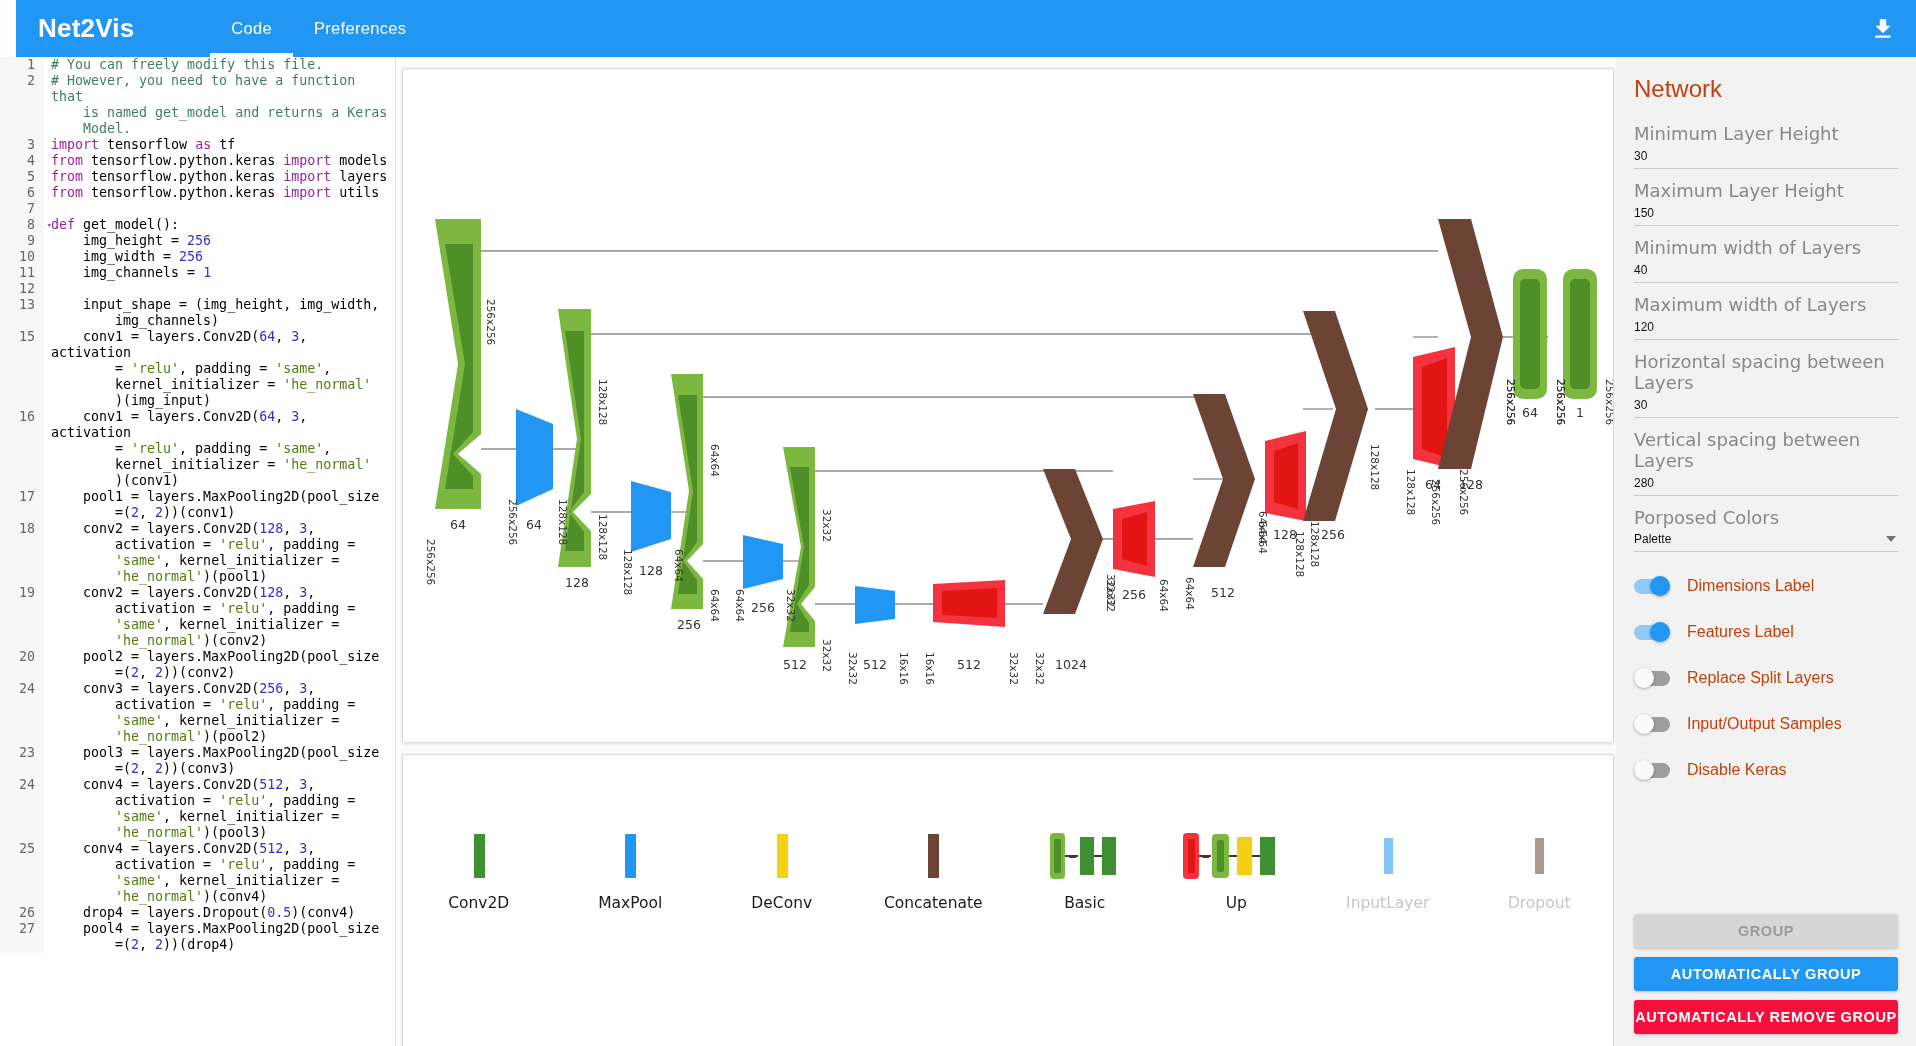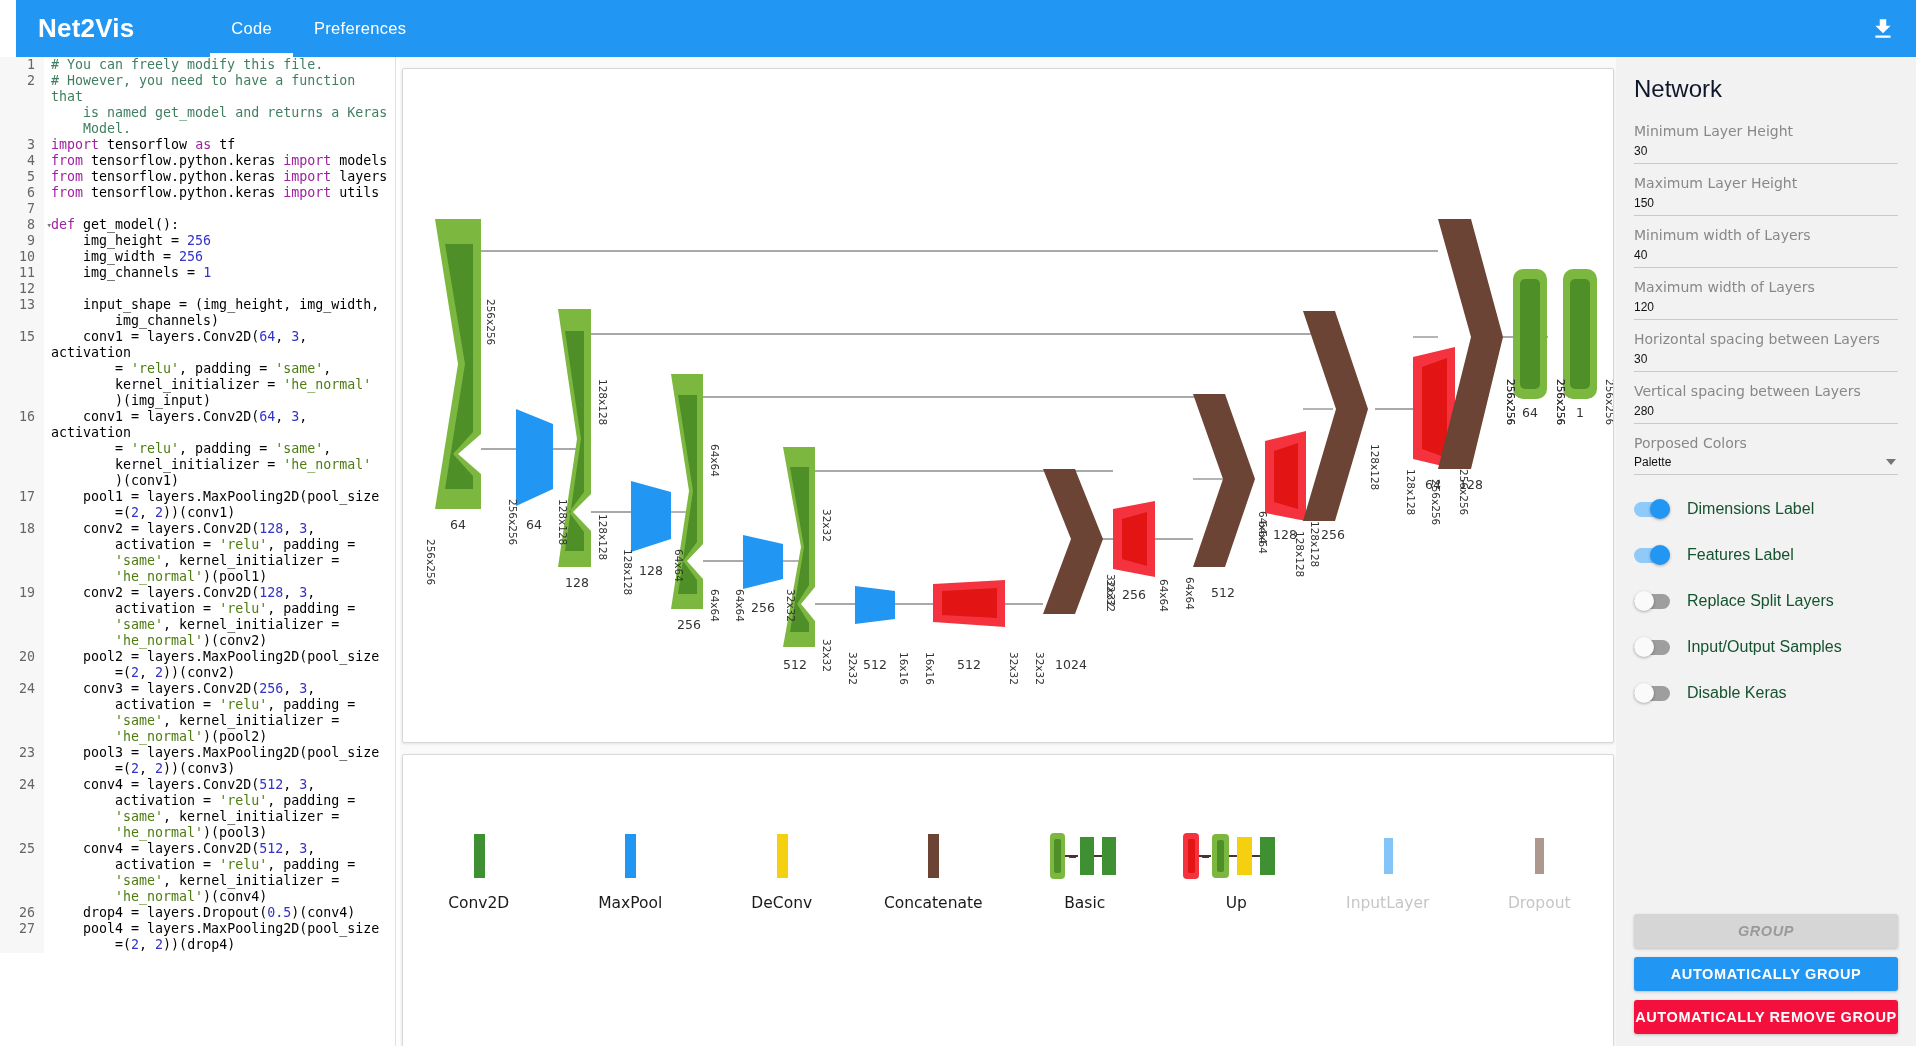--- a/index.html
+++ b/index.html
@@ -91,25 +91,25 @@
   }
   .legend-item.disabled .legend-label { color: #c6c6c6; }
   .legend-item.disabled .legend-glyph { opacity: .55; }
 
   
   .sidebar {
     position: absolute; right: 0; top: 57px; width: 300px; height: 989px;
     background: #f2f2f2; padding: 0 18px; overflow: hidden;
   }
   .side-title {
-    font-size: 24px; color: #0f172a; margin: 18px 0 20px 0; font-weight: normal;
+    font-size: 24px; color: #c2410c; margin: 18px 0 20px 0; font-weight: normal;
   }
   .field { margin-bottom: 11px; }
   .field-label {
-    font-size: 14px; color: #888; display: block; margin-bottom: 2px;
+    font-size: 18px; color: #888; display: block; margin-bottom: 2px;
     font-family: "DejaVu Sans", sans-serif;
   }
   .field-value {
     font-size: 12px; color: #111; border: none; outline: none;
     border-bottom: 1px solid #c9c9c9; width: 100%; background: transparent;
     padding: 2px 0 5px 0; font-family: "Liberation Sans", sans-serif;
   }
   .select-wrap { position: relative; }
   .select-caret {
     position: absolute; right: 2px; bottom: 10px;
@@ -121,30 +121,30 @@
   }
   .switch { width: 36px; height: 15px; border-radius: 8px; position: relative; flex: none; }
   .switch .knob {
     position: absolute; top: -3px; width: 20px; height: 20px; border-radius: 50%;
     box-shadow: 0 1px 3px rgba(0,0,0,.3);
   }
   .switch.on { background: #90caf9; }
   .switch.on .knob { right: 0; background: #2196f3; }
   .switch.off { background: #9e9e9e; }
   .switch.off .knob { left: 0; background: #fafafa; }
-  .toggle-label { margin-left: 17px; font-size: 16px; color: #14532d; }
+  .toggle-label { margin-left: 17px; font-size: 16px; color: #c2410c; }
 
   .btn-stack { position: absolute; left: 18px; right: 18px; bottom: 12px; }
   .btn {
     width: 100%; height: 34px; border: none; border-radius: 3px;
     font-size: 14.5px; font-weight: bold; letter-spacing: .6px;
     margin-bottom: 9px; cursor: pointer; font-family: "Liberation Sans", sans-serif;
     box-shadow: 0 1px 3px rgba(0,0,0,.22);
   }
-  .btn-group { background: #d6d6d6; color: #9a9a9a; cursor: default; font-style: italic; }
+  .btn-group { background: #d6d6d6; color: #9a9a9a; cursor: default; }
   .btn-auto { background: #2196f3; color: #fff; }
   .btn-remove { background: #f50f3c; color: #fff; margin-bottom: 0; }
 
   .dim-label {
     font-family: "DejaVu Sans", sans-serif; font-size: 10.5px; fill: #333;
   }
   .feat-label {
     font-family: "DejaVu Sans", sans-serif; font-size: 12.5px; fill: #333;
   }
 </style>

